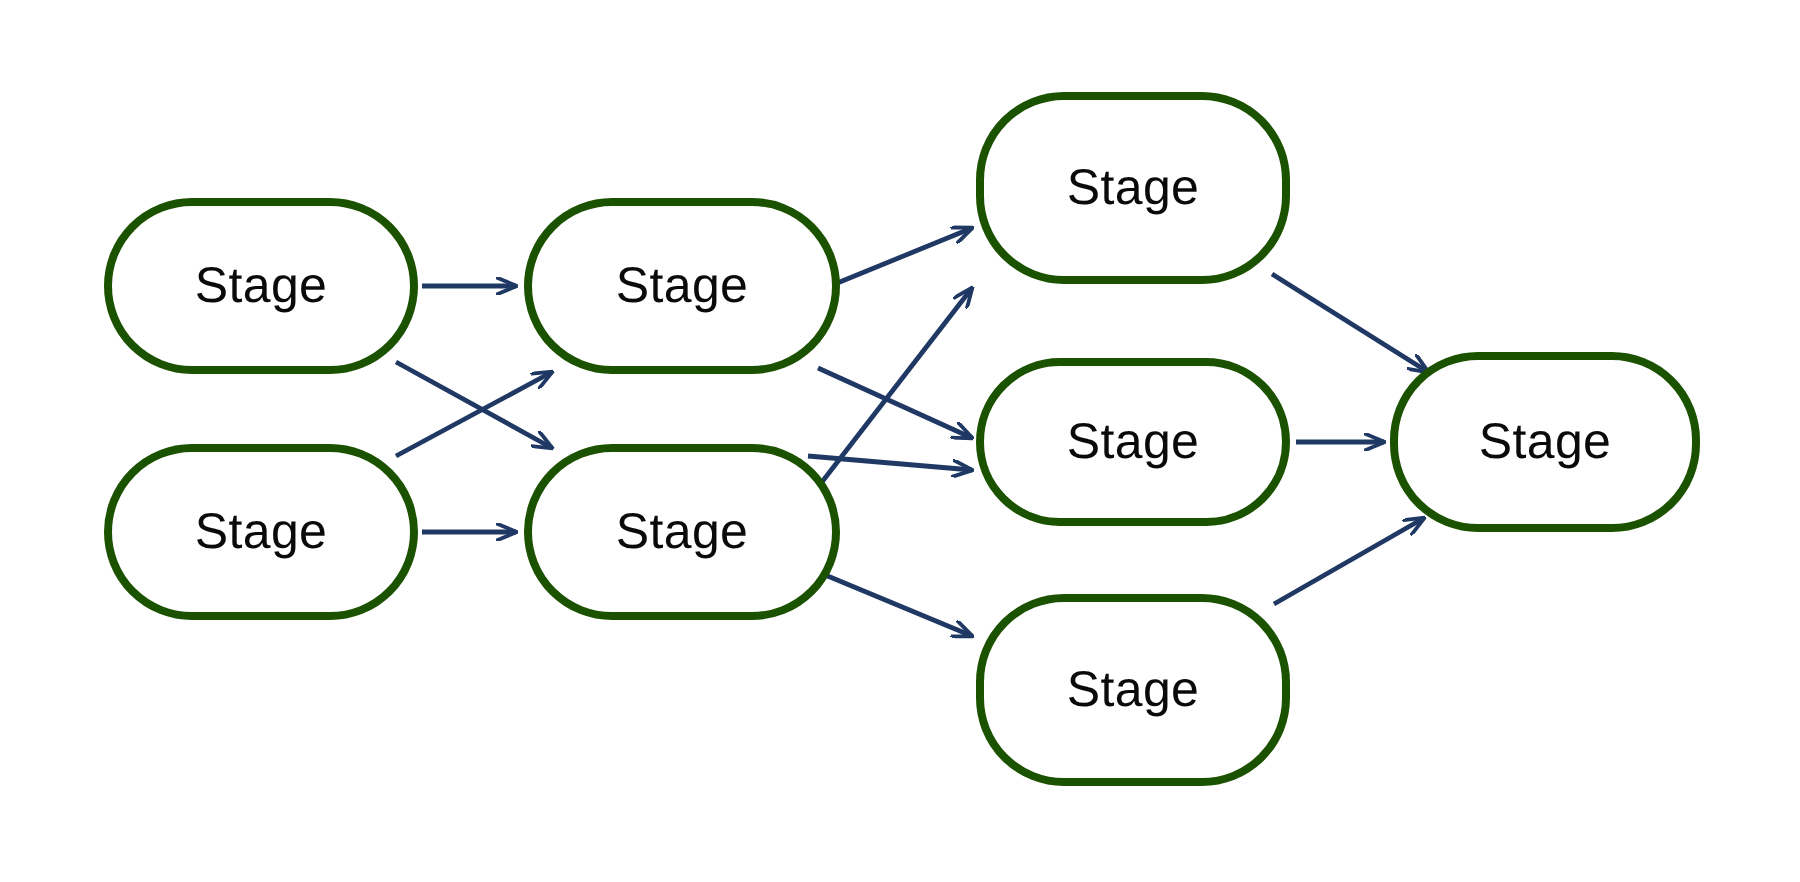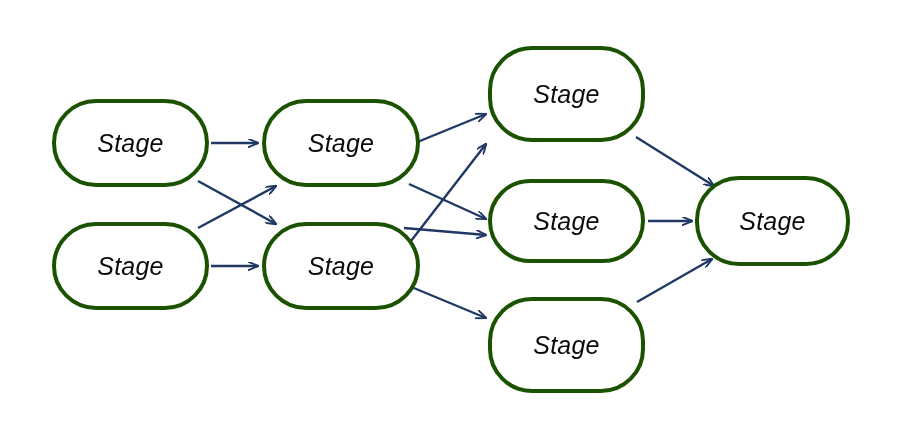--- a/index.html
+++ b/index.html
@@ -25,21 +25,20 @@
   }
   .node {
     position: absolute;
     box-sizing: border-box;
     background: #ffffff;
     border: 4px solid #1b5200;
     display: flex;
     align-items: center;
     justify-content: center;
     z-index: 2;
-    font-style: italic;
   }
   .node-label {
     font-size: 25px;
     color: #0a0a0a;
     line-height: 1;
     letter-spacing: 0.2px;
     white-space: nowrap;
   }
 </style>
 </head>

